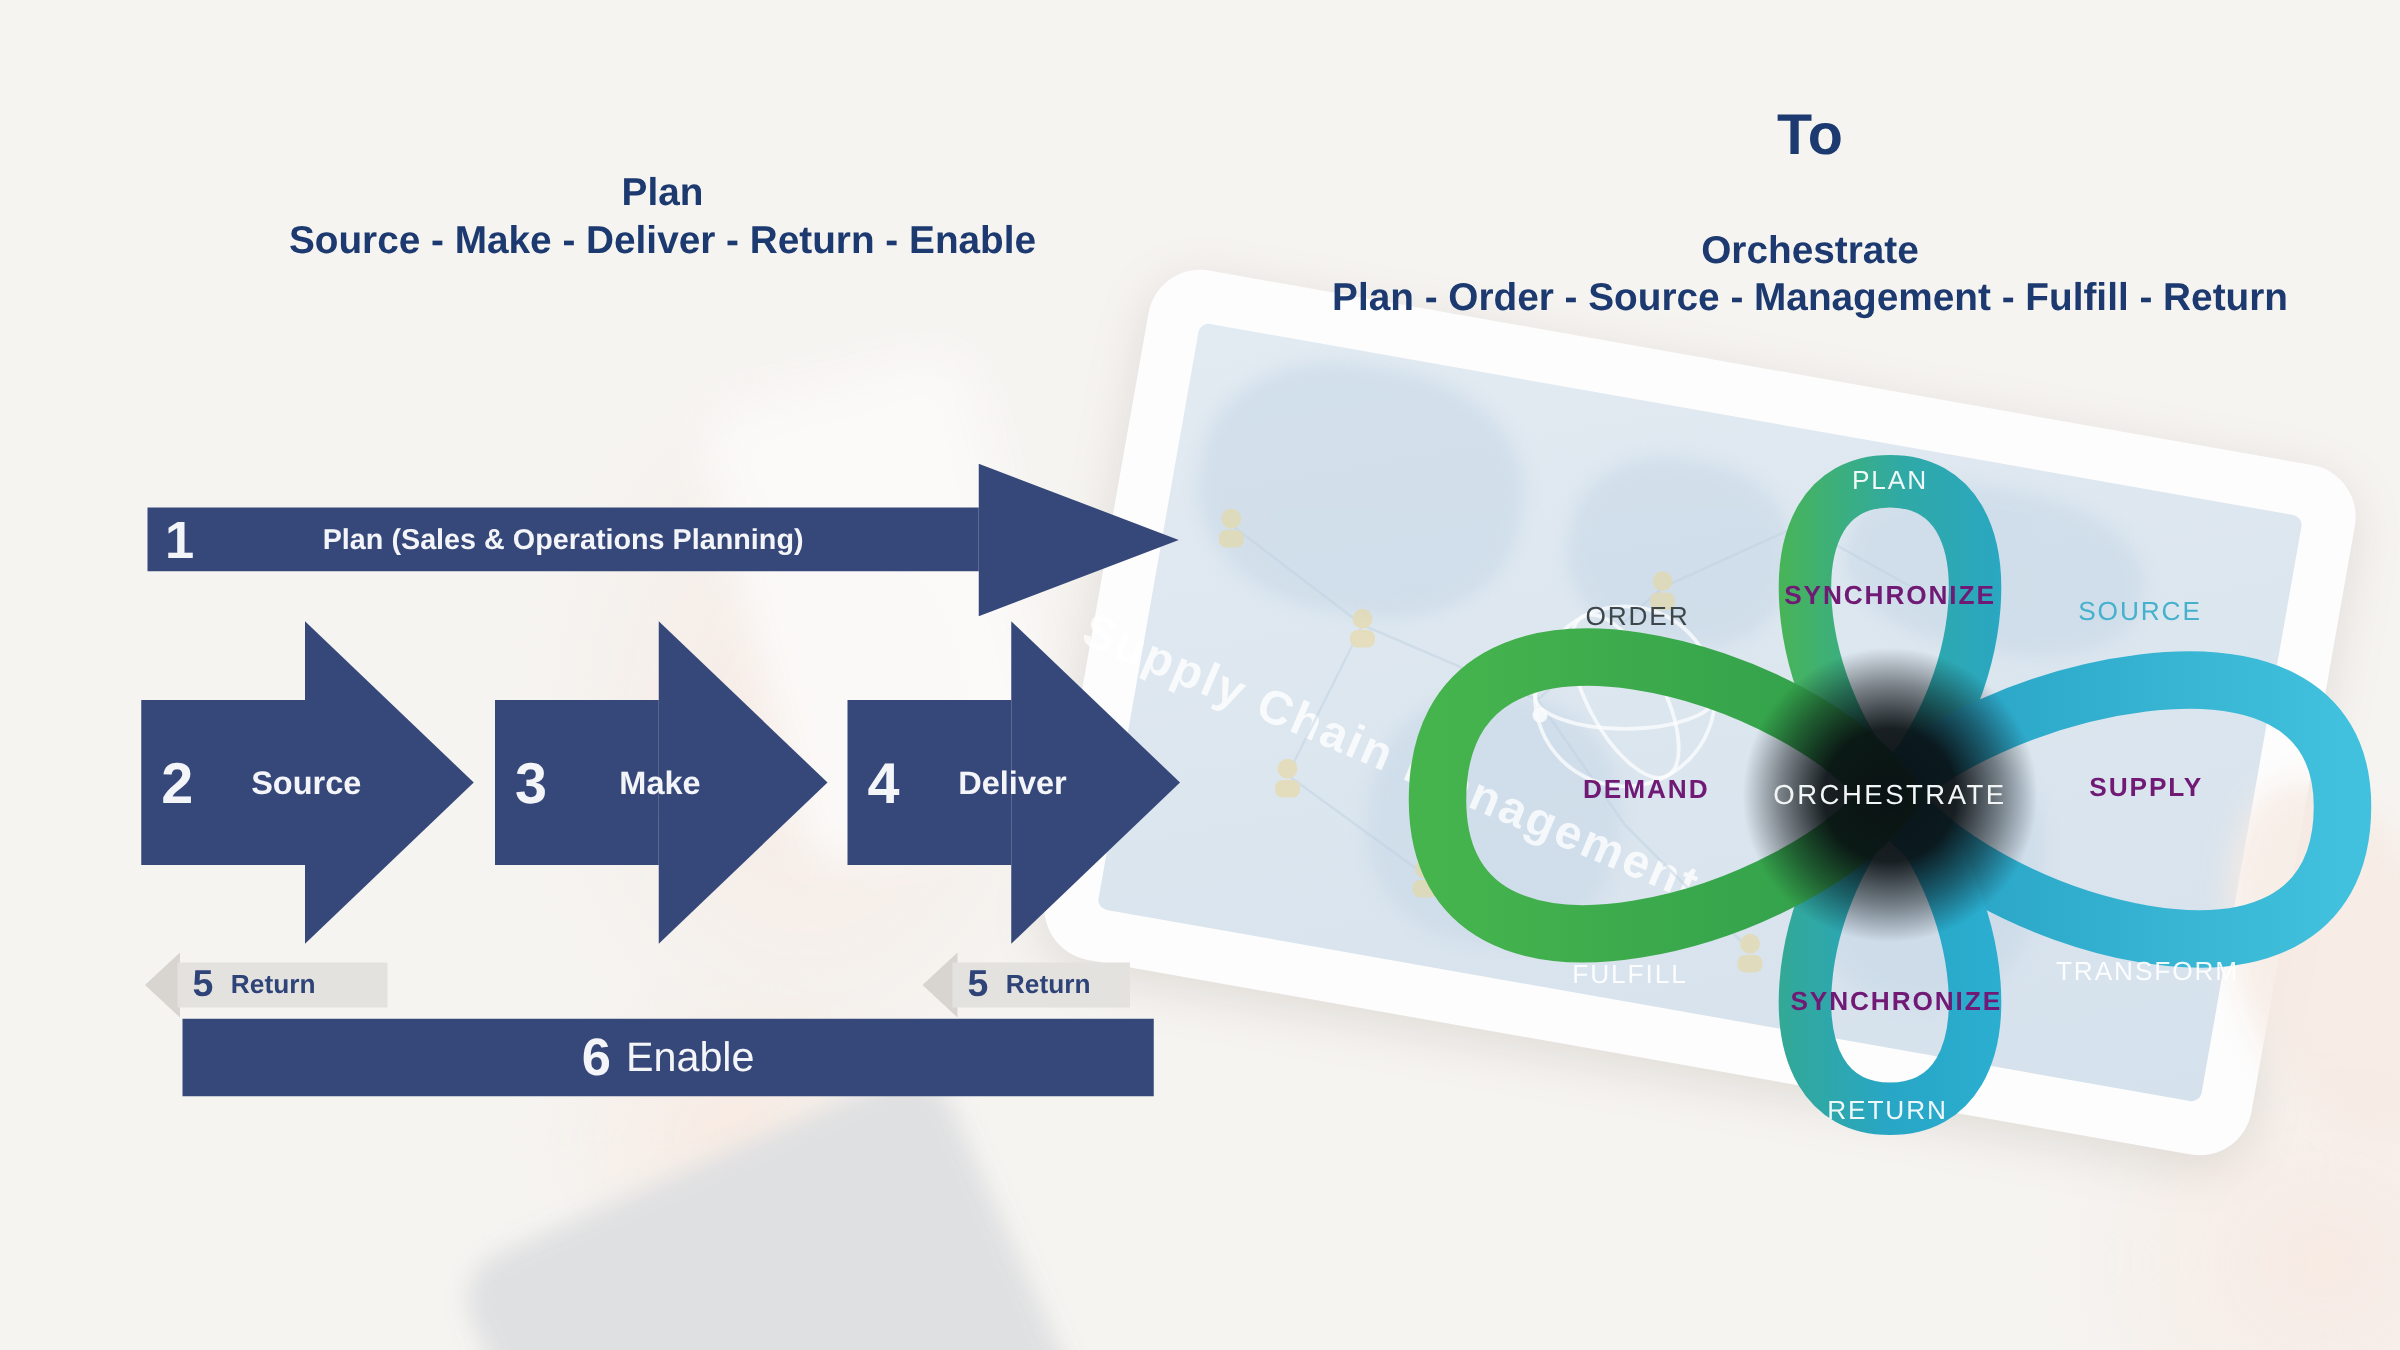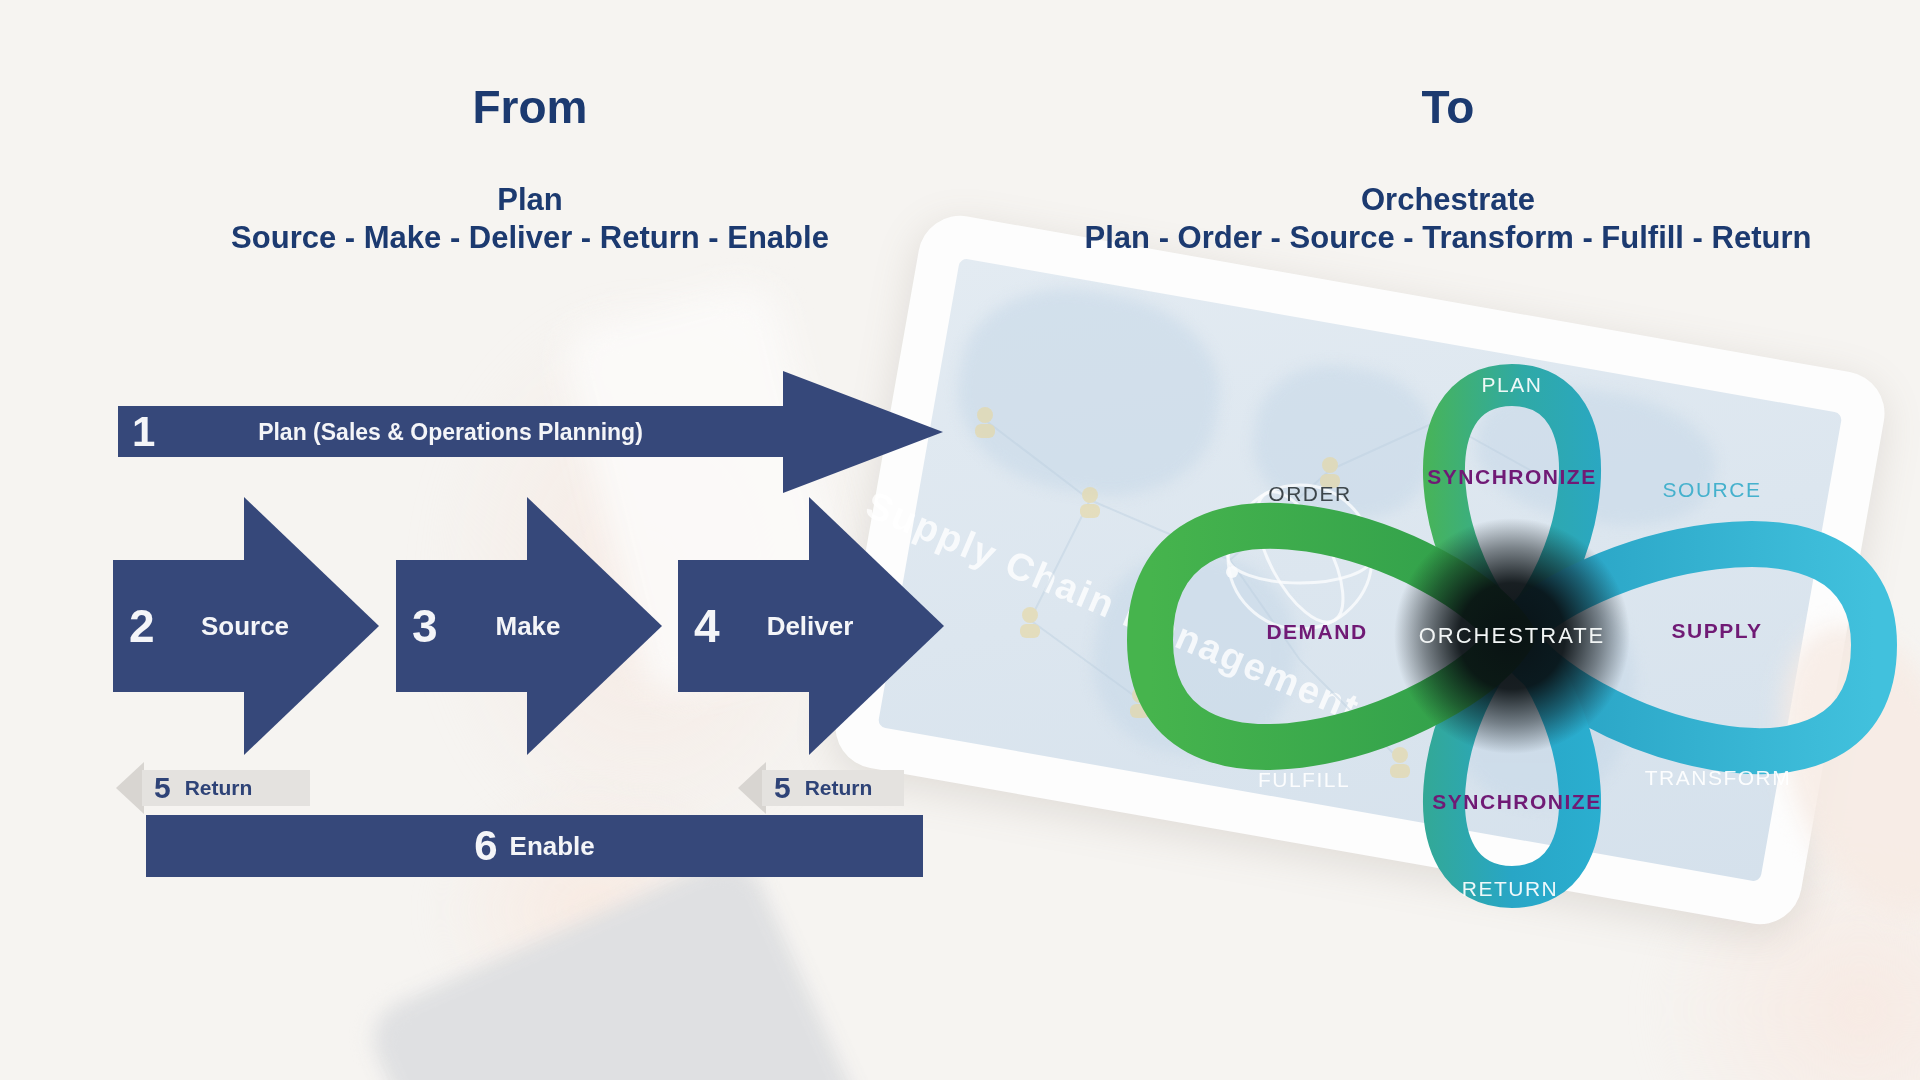--- a/index.html
+++ b/index.html
@@ -51,21 +51,21 @@
   .ret-tri{position:absolute;width:0;height:0;
     border-top:26px solid transparent;border-bottom:26px solid transparent;border-right:28px solid #d8d5d1;}
   .ret-box{position:absolute;top:770px;height:36px;background:#e4e2df;
     display:flex;align-items:center;padding-left:12px;color:#2e4377;}
   .ret-box .num{font-size:30px;font-weight:700;}
   .ret-box .lbl{font-size:21px;font-weight:700;margin-left:14px;}
 
   .enable-bar{position:absolute;left:146px;top:815px;width:777px;height:62px;
     display:flex;align-items:center;justify-content:center;color:#f4f5f8;}
   .enable-bar .num{font-size:42px;font-weight:700;}
-  .enable-bar .lbl{font-size:26px;font-weight:700;margin-left:12px;}
+  .enable-bar .lbl{font-size:33px;font-weight:400;margin-left:12px;}
 
   
   .tablet{position:absolute;left:870px;top:290px;width:980px;height:560px;
     background:#fdfdfd;border-radius:42px;transform:rotate(10deg);
     box-shadow:0 10px 40px rgba(120,110,100,.18);z-index:4;}
   .screen{position:absolute;left:42px;top:42px;right:42px;bottom:42px;border-radius:8px;
     background:linear-gradient(160deg,#e3ebf2,#d5e1ec);overflow:hidden;}
   .continent{position:absolute;background:#c8d9e8;opacity:.6;filter:blur(7px);border-radius:45%;}
   .watermark{position:absolute;left:-6px;top:278px;white-space:nowrap;
     transform:rotate(13deg);transform-origin:left center;
@@ -86,28 +86,27 @@
 
 <div class="stage">
 
   <div class="blob b-hand-left"></div>
   <div class="blob b-phone"></div>
   <div class="blob b-arm"></div>
   <div class="blob b-sleeve"></div>
   <div class="blob b-hand-right"></div>
 
   <div class="head-block hb-left">
-    <div class="big-title">From</div>
     <div class="sub1">Plan</div>
     <div class="sub2">Source - Make - Deliver - Return - Enable</div>
   </div>
   <div class="head-block hb-right">
     <div class="big-title">To</div>
     <div class="sub1">Orchestrate</div>
-    <div class="sub2">Plan - Order - Source - Transform - Fulfill - Return</div>
+    <div class="sub2">Plan - Order - Source - Management - Fulfill - Return</div>
   </div>
 
   <div class="tablet">
     <div class="screen">
       <div class="continent" style="left:20px;top:10px;width:260px;height:200px;"></div>
       <div class="continent" style="left:320px;top:40px;width:180px;height:150px;"></div>
       <div class="continent" style="left:540px;top:20px;width:240px;height:130px;"></div>
       <div class="continent" style="left:200px;top:250px;width:200px;height:200px;"></div>
       <div class="continent" style="left:560px;top:220px;width:180px;height:220px;"></div>
     </div>

